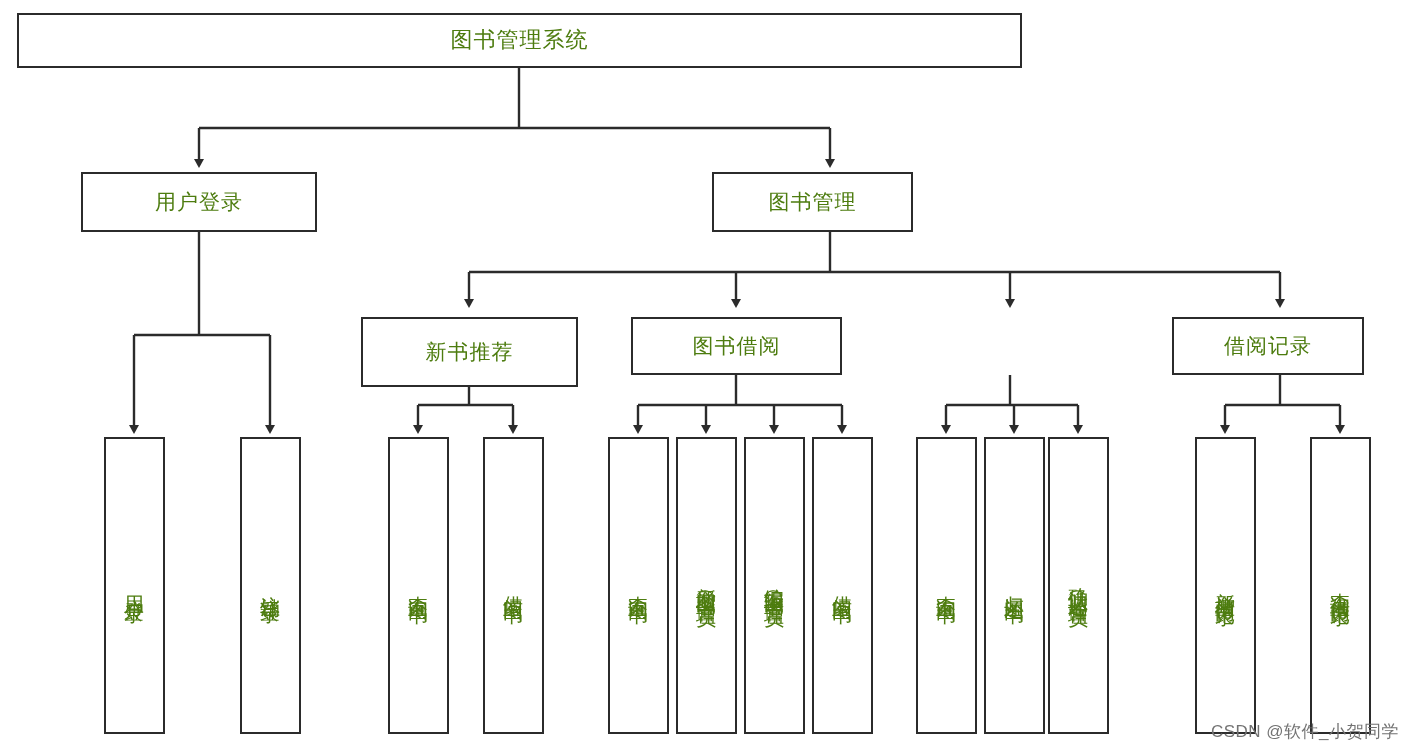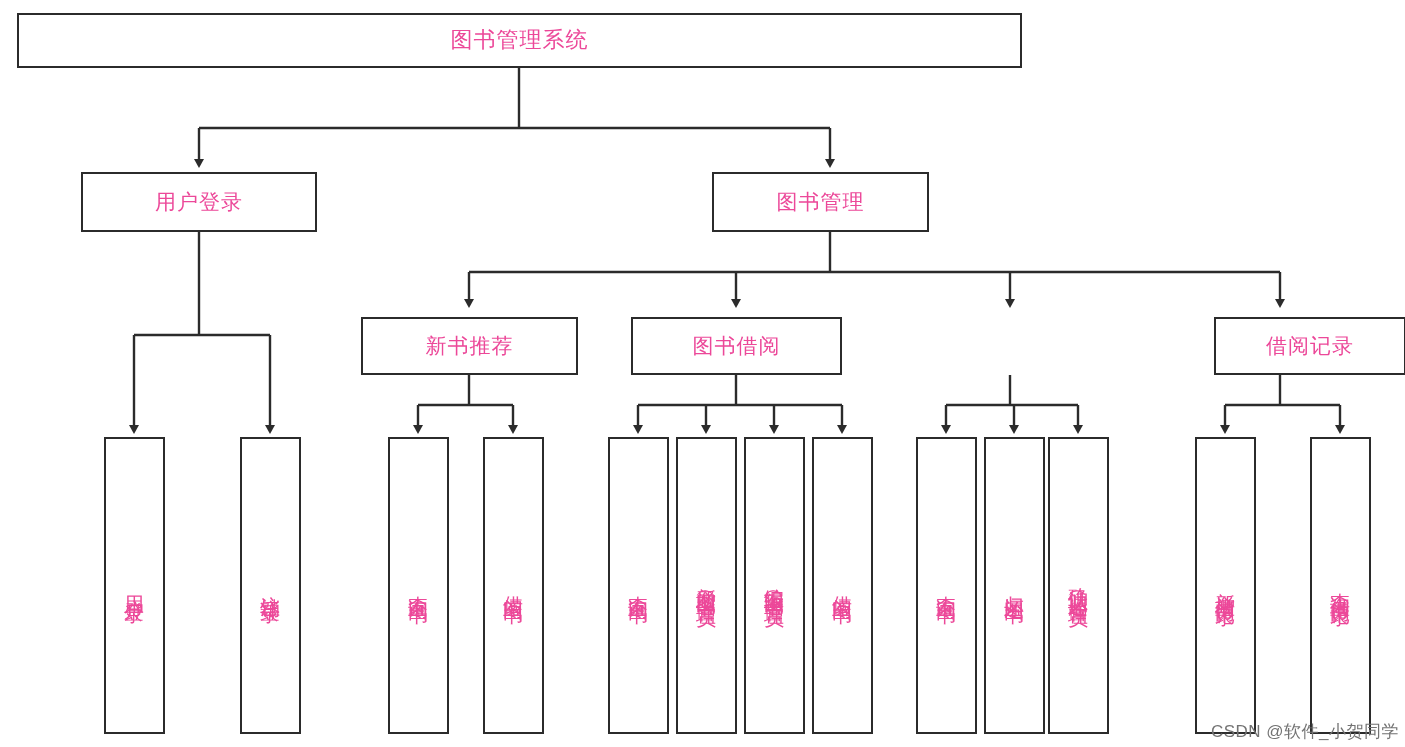--- a/index.html
+++ b/index.html
@@ -25,21 +25,21 @@
     height: 747px;
   }
   .node {
     position: absolute;
     box-sizing: border-box;
     background: #ffffff;
     border: 2px solid #2b2b2b;
     display: flex;
     align-items: center;
     justify-content: center;
-    color: #ec4899;
+    color: #4d7c0f;
   }
   .node.h {
     font-size: 21px;
     letter-spacing: 1px;
     line-height: 1.1;
   }
   .node.root {
     font-size: 22px;
   }
   .node.v {
@@ -123,31 +123,31 @@
     </g>
   </svg>
 
   <div class="node h root" style="left:17px; top:13px; width:1005px; height:55px;">
     <span>图书管理系统</span>
   </div>
 
   <div class="node h" style="left:81px; top:172px; width:236px; height:60px;">
     <span>用户登录</span>
   </div>
-  <div class="node h" style="left:712px; top:172px; width:217px; height:60px;">
+  <div class="node h" style="left:712px; top:172px; width:201px; height:60px;">
     <span>图书管理</span>
   </div>
 
-  <div class="node h" style="left:361px; top:317px; width:217px; height:58px;">
+  <div class="node h" style="left:361px; top:317px; width:217px; height:70px;">
     <span>新书推荐</span>
   </div>
   <div class="node h" style="left:631px; top:317px; width:211px; height:58px;">
     <span>图书借阅</span>
   </div>
-  <div class="node h" style="left:1172px; top:317px; width:192px; height:58px;margin-left:42px;">
+  <div class="node h" style="left:1172px; top:317px; width:192px; height:58px;">
     <span>借阅记录</span>
   </div>
 
   <div class="node v" style="left:104px; top:437px; width:61px; height:297px;">
     <span class="vlabel">用户登录</span>
   </div>
   <div class="node v" style="left:240px; top:437px; width:61px; height:297px;">
     <span class="vlabel">注销登录</span>
   </div>
 

